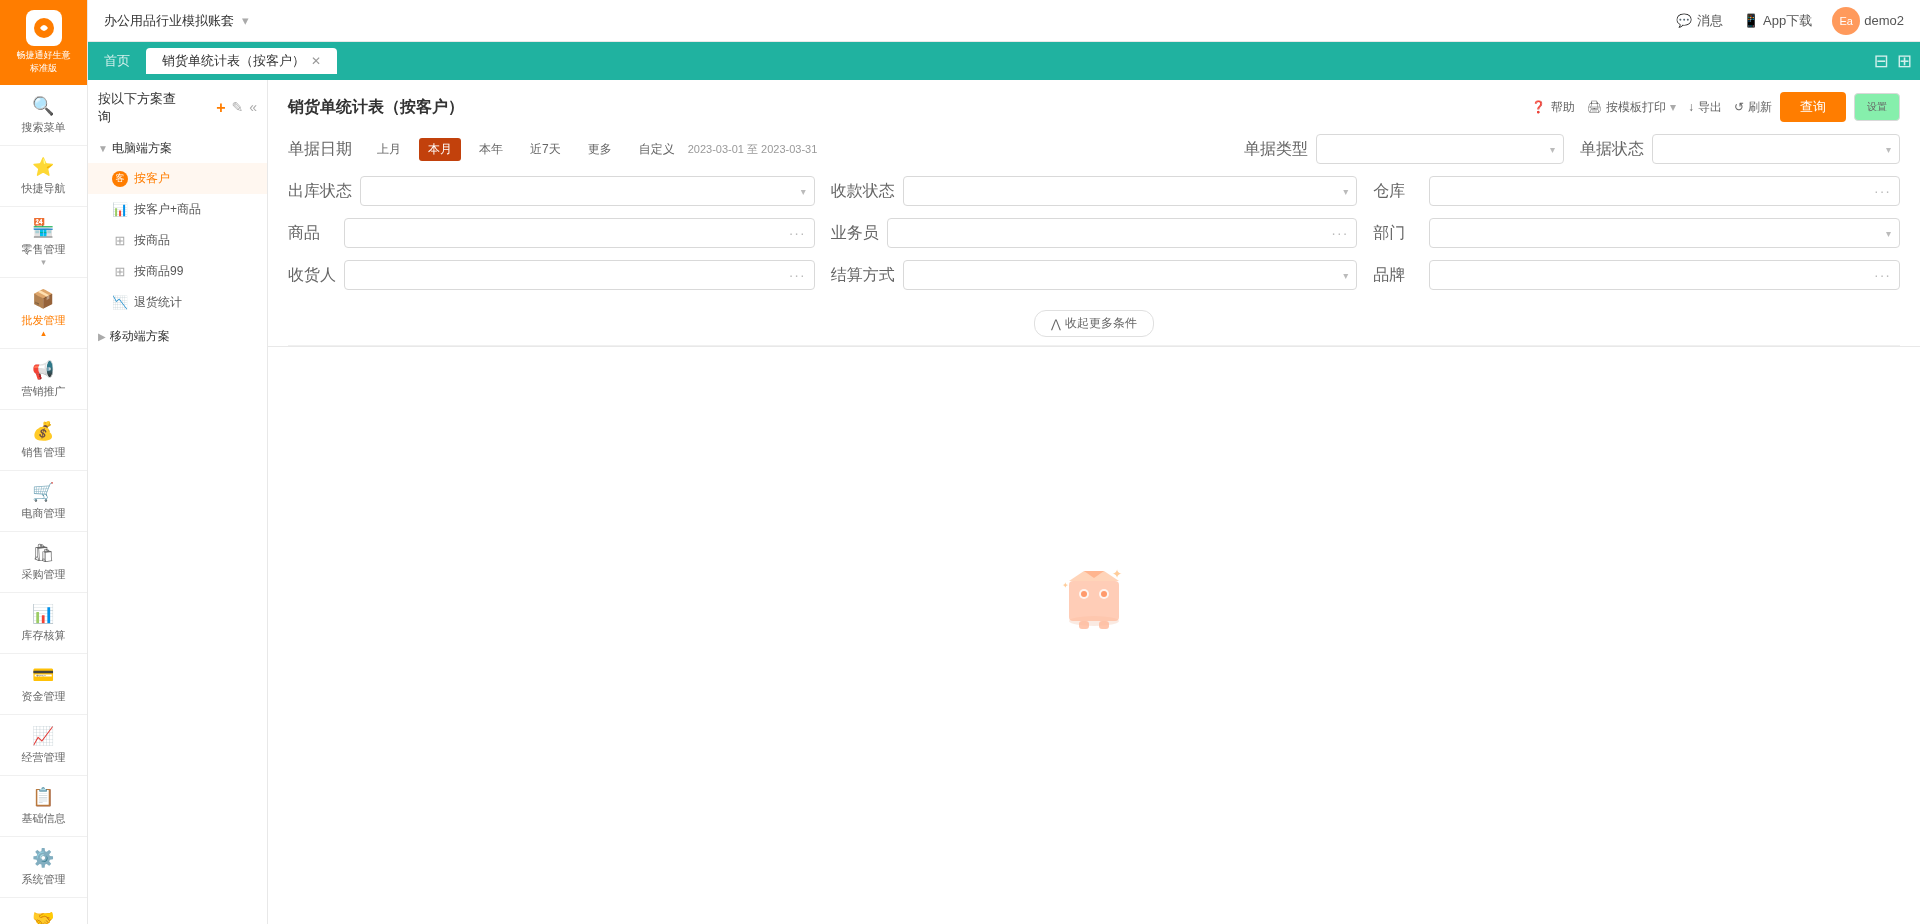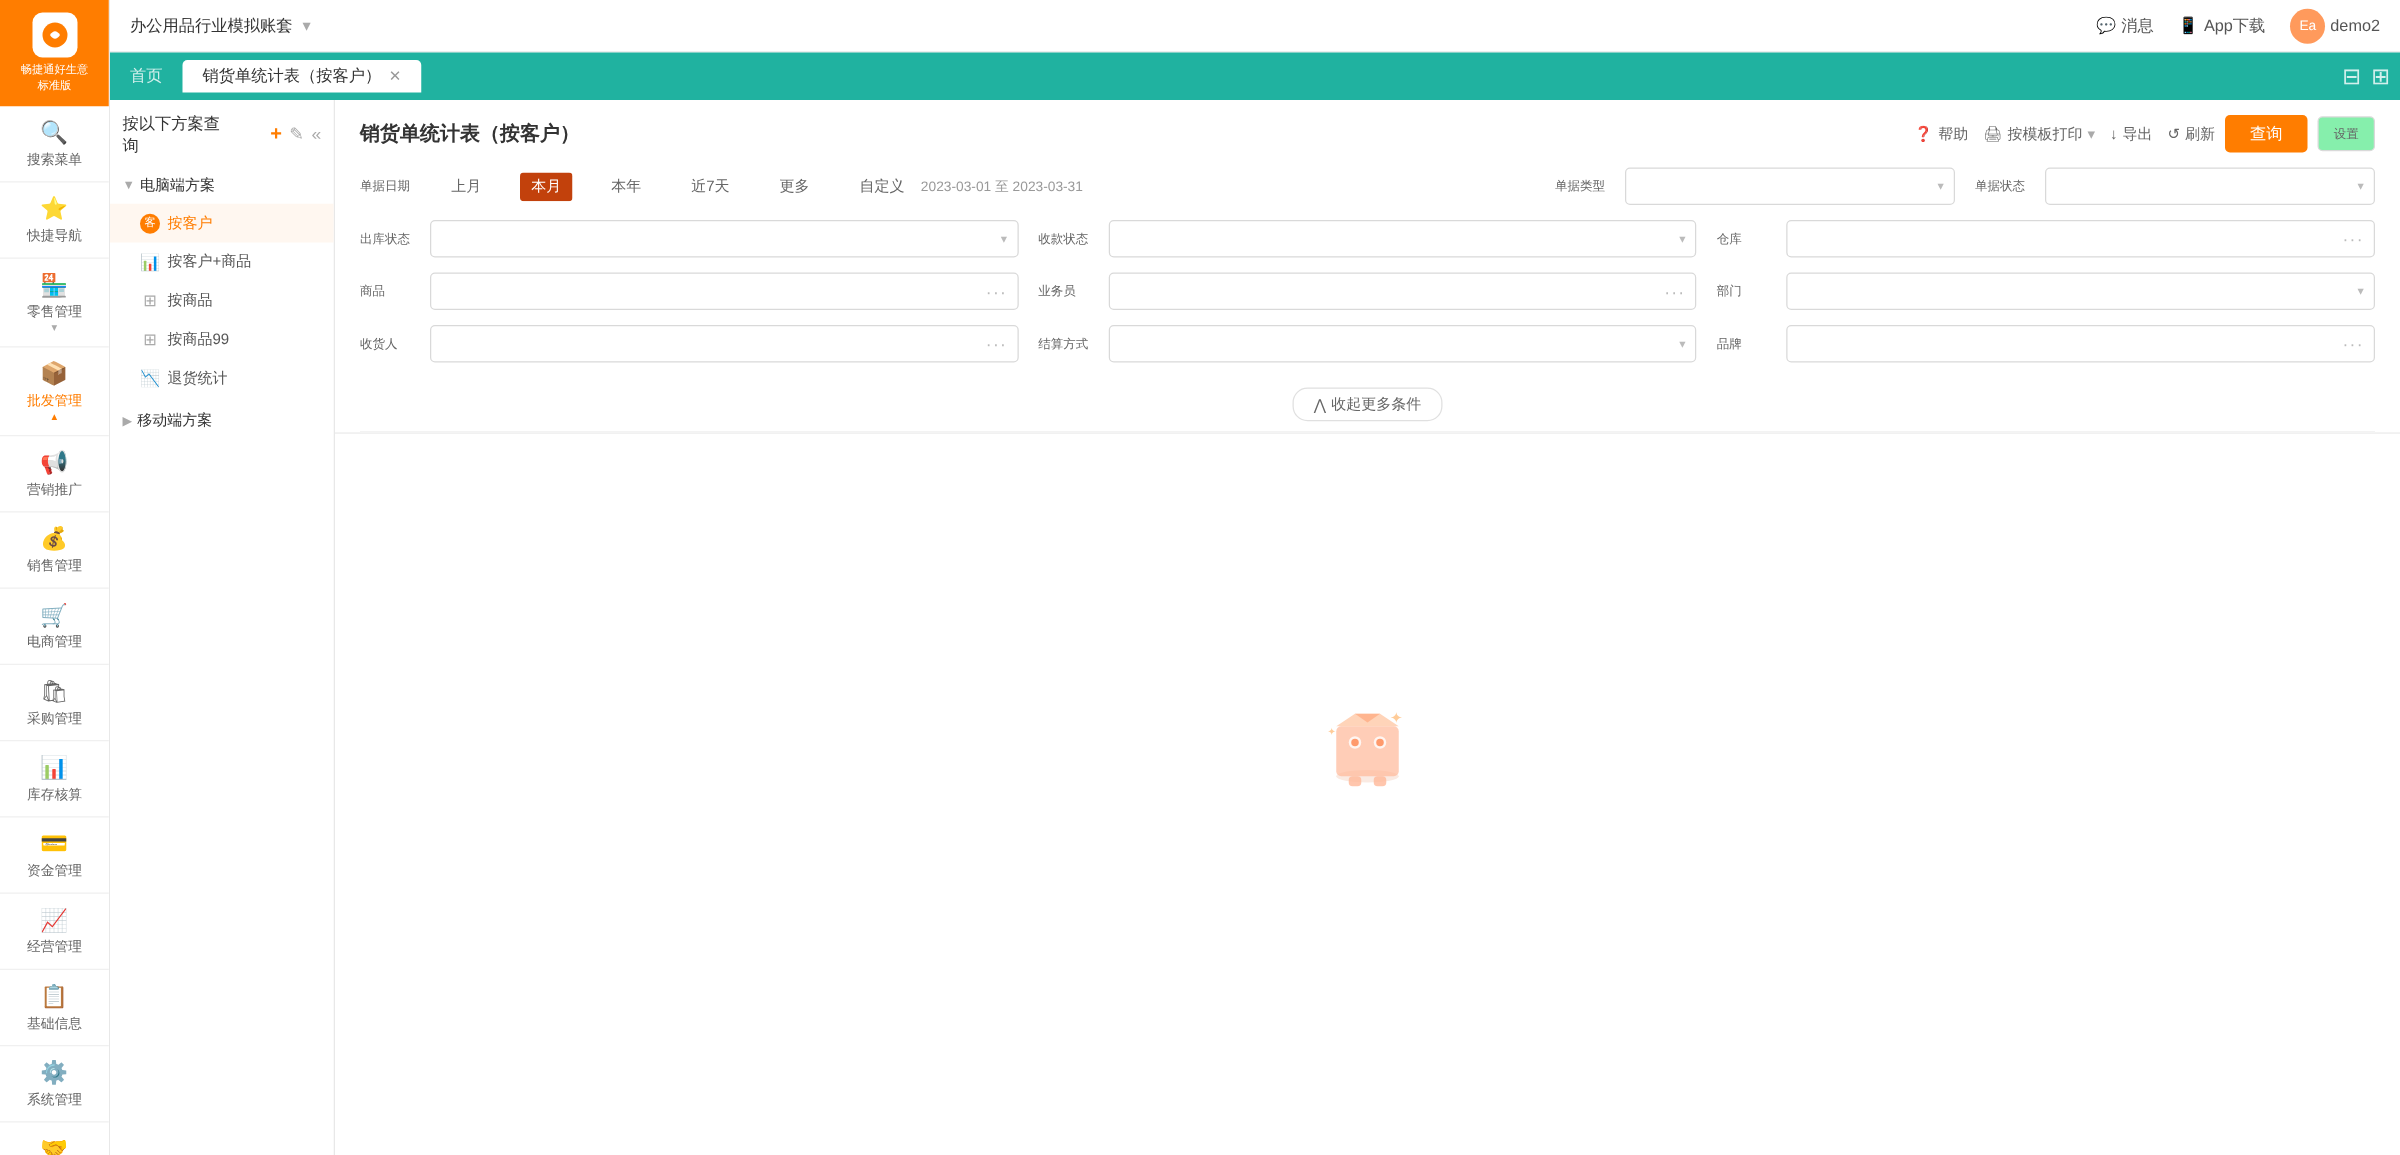--- a/index.html
+++ b/index.html
@@ -282,21 +282,21 @@
       gap: 0;
     }
     .filter-item {
       display: flex;
       align-items: center;
       flex: 1;
       min-width: 0;
     }
     .filter-label {
       color: #666;
-      font-size: 10px;
+      font-size: 16px;
       white-space: nowrap;
       margin-right: 8px;
       min-width: 48px;
     }
     .filter-control {
       flex: 1;
       border: 1px solid #d9d9d9;
       border-radius: 4px;
       height: 30px;
       display: flex;
@@ -319,21 +319,21 @@
     }
     .filter-control-text {
       font-size: 12px;
       color: #333;
       white-space: nowrap;
       overflow: hidden;
     }
     .date-shortcuts {
       display: flex;
       align-items: center;
-      gap: 22px;
+      gap: 9px;
       margin-left: 8px;
     }
     .date-btn {
       padding: 2px 8px;
       border-radius: 3px;
       cursor: pointer;
       font-size: 12px;
       color: #666;
       border: 1px solid transparent;
     }

